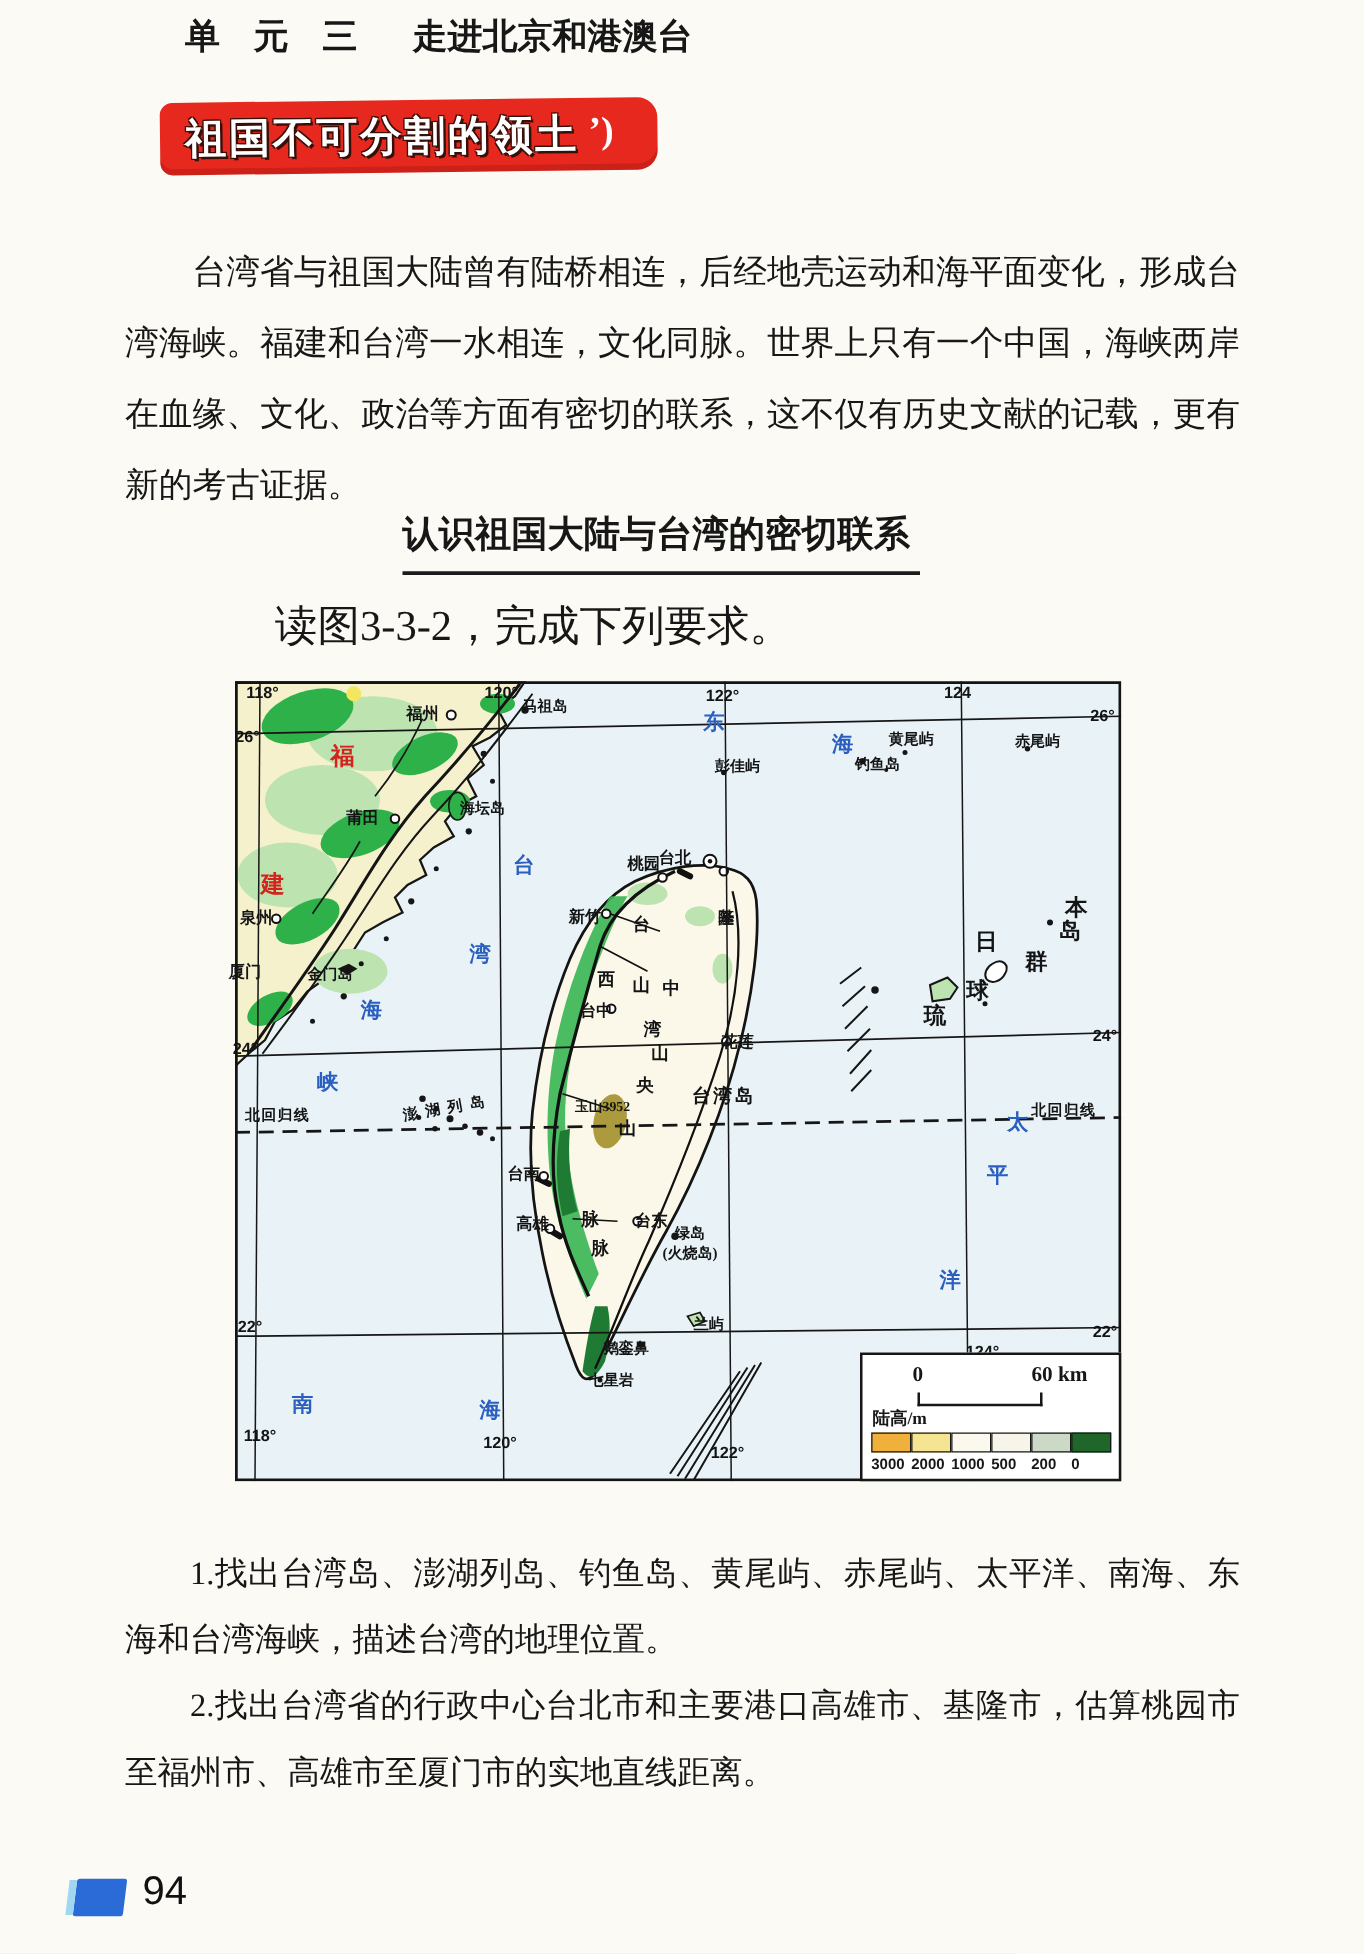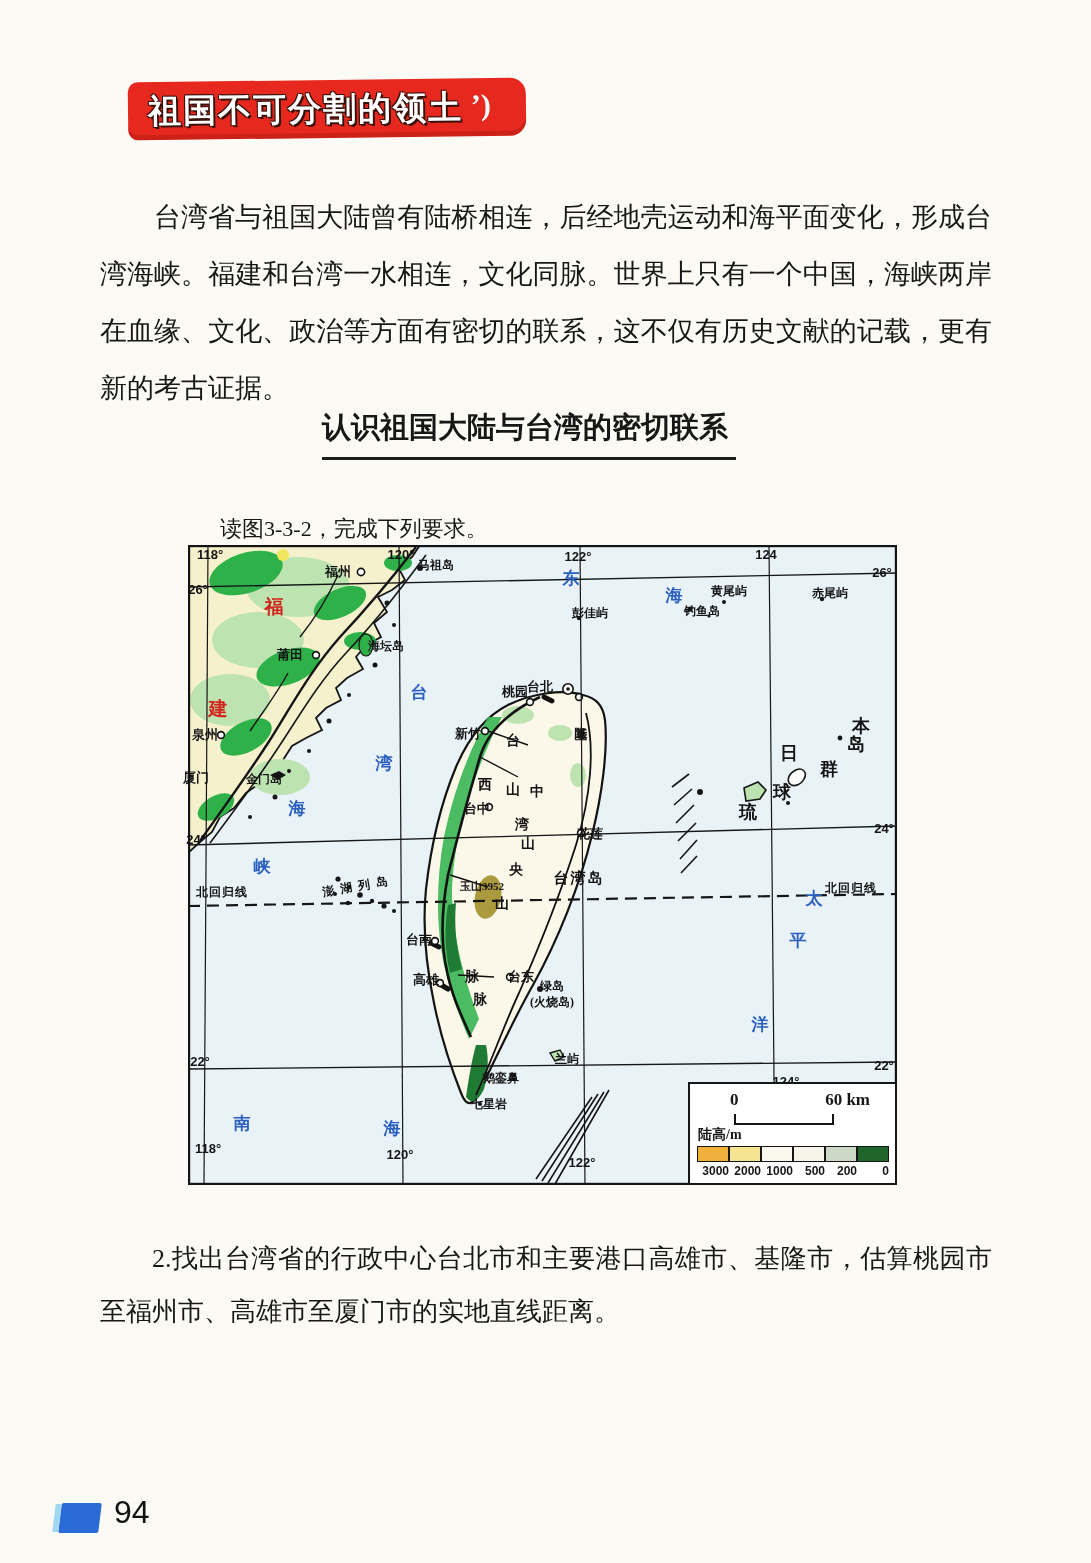--- a/index.html
+++ b/index.html
@@ -16,21 +16,21 @@
                text-shadow:2px 2px 0 #38100a,-1px -1px 0 #38100a,1px -1px 0 #38100a,-1px 1px 0 #38100a;}
   .banner-tail{color:#fff;font-size:30px;font-weight:700;margin-left:8px;transform:translateY(-2px);}
   
   .intro{position:absolute;left:100px;top:162px;width:892px;font-size:27px;line-height:57px;
          text-align:justify;text-indent:2em;}
   
   .section-label{position:absolute;left:155px;top:400px;font-size:37px;font-weight:700;color:#cf2a1f;
                  letter-spacing:5px;text-shadow:1.5px 1.5px 0 rgba(45,22,16,.55);}
   .section-title{position:absolute;left:322px;top:408px;font-size:29px;font-weight:700;
                  border-bottom:3px solid #1c1c1c;padding:0 8px 9px 0;}
-  .instruction{position:absolute;left:220px;top:478px;font-size:22px;margin-top:36px;}
+  .instruction{position:absolute;left:220px;top:478px;font-size:34px;}
   
   .map{position:absolute;left:188px;top:545px;width:709px;height:640px;}
   .map svg{position:absolute;left:0;top:0;}
   #map-labels{position:absolute;left:0;top:0;width:100%;height:100%;}
   .ml{position:absolute;transform:translate(-50%,-50%);white-space:nowrap;line-height:1;
       font-family:"Liberation Serif","DejaVu Serif",serif;color:#141414;}
   .coord{font-family:"Liberation Sans",sans-serif;font-weight:700;font-size:13px;}
   .tropic{font-weight:700;font-size:12px;letter-spacing:1px;}
   .sea{color:#2a5fc0;font-weight:700;font-size:17px;}
   .city{font-weight:700;font-size:13px;}
@@ -45,21 +45,21 @@
   .legend{position:absolute;left:500px;top:537px;width:209px;height:103px;background:#fff;
           border:2px solid #161616;box-sizing:border-box;}
   .scale-row{position:absolute;left:40px;top:6px;width:140px;display:flex;justify-content:space-between;
              font:700 17px "Liberation Serif",serif;}
   .scale-bracket{position:absolute;left:44px;top:30px;width:96px;height:9px;
                  border-left:2px solid #161616;border-right:2px solid #161616;border-bottom:2px solid #161616;}
   .legend-title{position:absolute;left:8px;top:42px;font:700 14px "Liberation Serif",serif;}
   #legend-swatches{position:absolute;left:7px;top:62px;display:flex;}
   .sw{width:32px;}
   .sw .box{height:16px;border:1px solid #161616;box-sizing:border-box;}
-  .sw .val{text-align:right;font:700 12px "Liberation Sans",sans-serif;margin-top:2px;}
+  .sw .val{text-align:left;font:700 12px "Liberation Sans",sans-serif;margin-top:2px;}
   
   .caption{position:absolute;left:0;top:1194px;width:1091px;text-align:center;}
   .caption-inner{display:inline-flex;align-items:center;gap:8px;font-size:25px;font-weight:700;}
   .fig-marker{display:inline-flex;align-items:center;justify-content:center;width:22px;height:22px;
               border:2.5px solid #c0271f;border-radius:50%;box-sizing:border-box;}
   .fig-marker i{display:block;width:0;height:0;border-left:5px solid transparent;
                 border-right:5px solid transparent;border-bottom:8px solid #c0271f;}
   
   .questions{position:absolute;left:100px;top:1232px;width:892px;font-size:26px;line-height:53px;
              text-align:justify;}
@@ -68,20 +68,23 @@
   .page-icon{position:absolute;left:60px;top:1503px;width:40px;height:30px;background:#2b6bd8;
              transform:skewX(-7deg);border-radius:2px;}
   .page-icon i{position:absolute;left:-6px;top:1px;width:6px;height:28px;background:#9fd8f0;display:block;}
   .page-number{position:absolute;left:114px;top:1494px;font:400 32px "Liberation Sans",sans-serif;color:#111;}
 </style>
 </head>
 <body>
 
 <div class="page">
 
+  <div class="unit-header">
+    <span class="unit-label">单 元 三</span><span>走进北京和港澳台</span>
+  </div>
 
   <div class="banner">
     <span class="banner-text">祖国不可分割的领土</span>
     <span class="banner-tail">’)</span>
   </div>
 
   <p class="intro">台湾省与祖国大陆曾有陆桥相连，后经地壳运动和海平面变化，形成台湾海峡。福建和台湾一水相连，文化同脉。世界上只有一个中国，海峡两岸在血缘、文化、政治等方面有密切的联系，这不仅有历史文献的记载，更有新的考古证据。</p>
 
   <div class="section-title">认识祖国大陆与台湾的密切联系</div>
   <div class="instruction">读图3-3-2，完成下列要求。</div>
@@ -321,20 +324,21 @@
           <div class="sw">
             <div class="box" style="background: rgb(32, 102, 43);"></div>
             <div class="val">0</div>
           </div>
         </div>
     </div>
   </div>
 
 
   <div class="questions">
+    <p>1.找出台湾岛、澎湖列岛、钓鱼岛、黄尾屿、赤尾屿、太平洋、南海、东海和台湾海峡，描述台湾的地理位置。</p>
     <p>2.找出台湾省的行政中心台北市和主要港口高雄市、基隆市，估算桃园市至福州市、高雄市至厦门市的实地直线距离。</p>
   </div>
 
   <div class="page-icon">
       <i></i>
     </div>
   <div class="page-number">94</div>
 
 </div>
 

